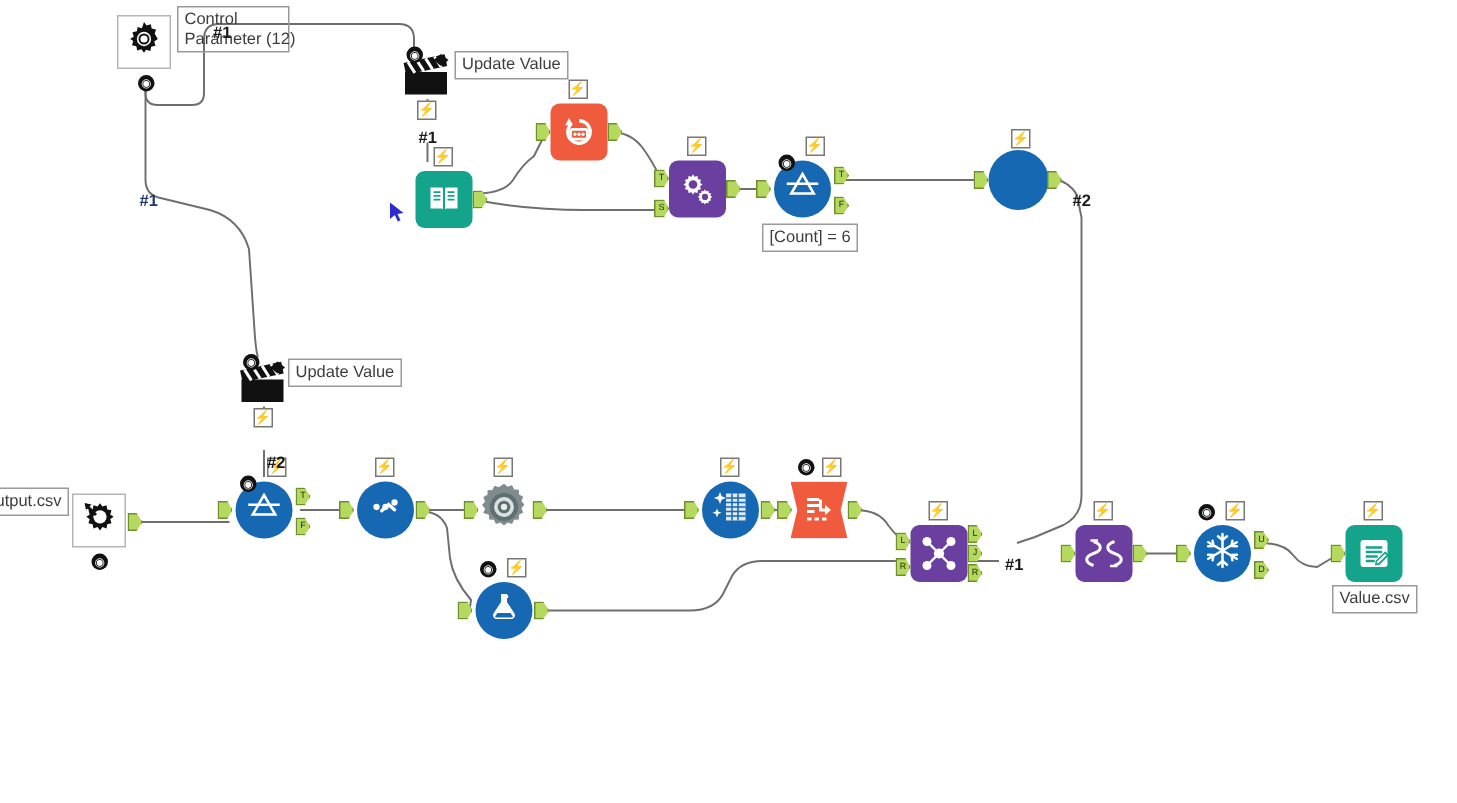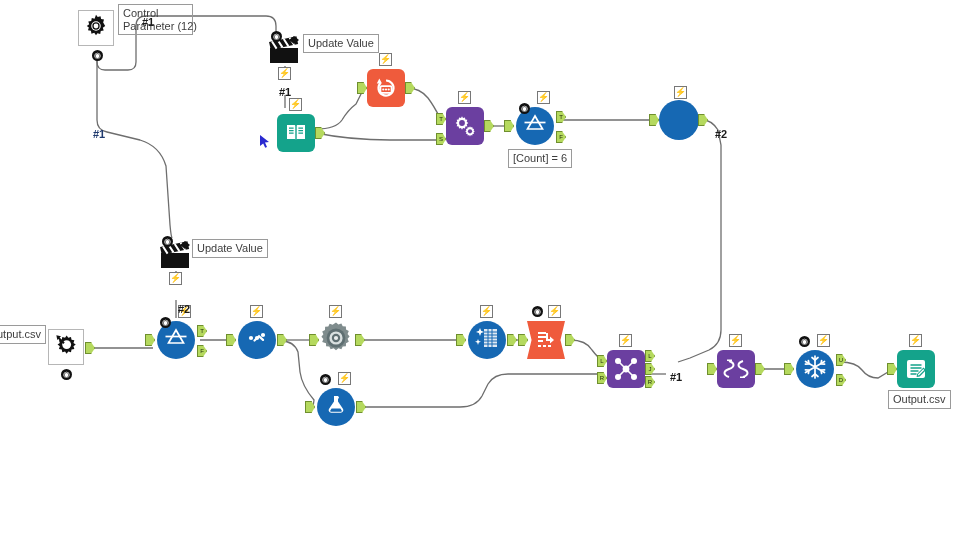--- a/index.html
+++ b/index.html
@@ -466,21 +466,21 @@
     <div class="badge" style="left:12px;top:-16px;">⚡</div>
     <div class="anchor in" style="left:-10px;top:13px;"></div>
   </div>
 
   <div class="anno" style="left:118px;top:4px;width:75px;">Control
 Parameter (12)</div>
   <div class="anno" style="left:303px;top:34px;">Update Value</div>
   <div class="anno" style="left:508px;top:149px;">[Count] = 6</div>
   <div class="anno" style="left:192px;top:239px;">Update Value</div>
   <div class="anno" style="left:-8px;top:325px;">utput.csv</div>
-  <div class="anno" style="left:888px;top:390px;">Output.csv</div>
+  <div class="anno" style="left:888px;top:390px;">Value.csv</div>
 
   <div class="conlabel" style="left:142px;top:16px;">#1</div>
   <div class="conlabel" style="left:279px;top:86px;">#1</div>
   <div class="conlabel blue" style="left:93px;top:128px;">#1</div>
   <div class="conlabel" style="left:715px;top:128px;">#2</div>
   <div class="conlabel" style="left:178px;top:303px;">#2</div>
   <div class="conlabel" style="left:670px;top:371px;">#1</div>
 
   <div style="position:absolute;left:259px;top:134px;">
     <svg width="12" height="16" viewBox="0 0 12 16">

